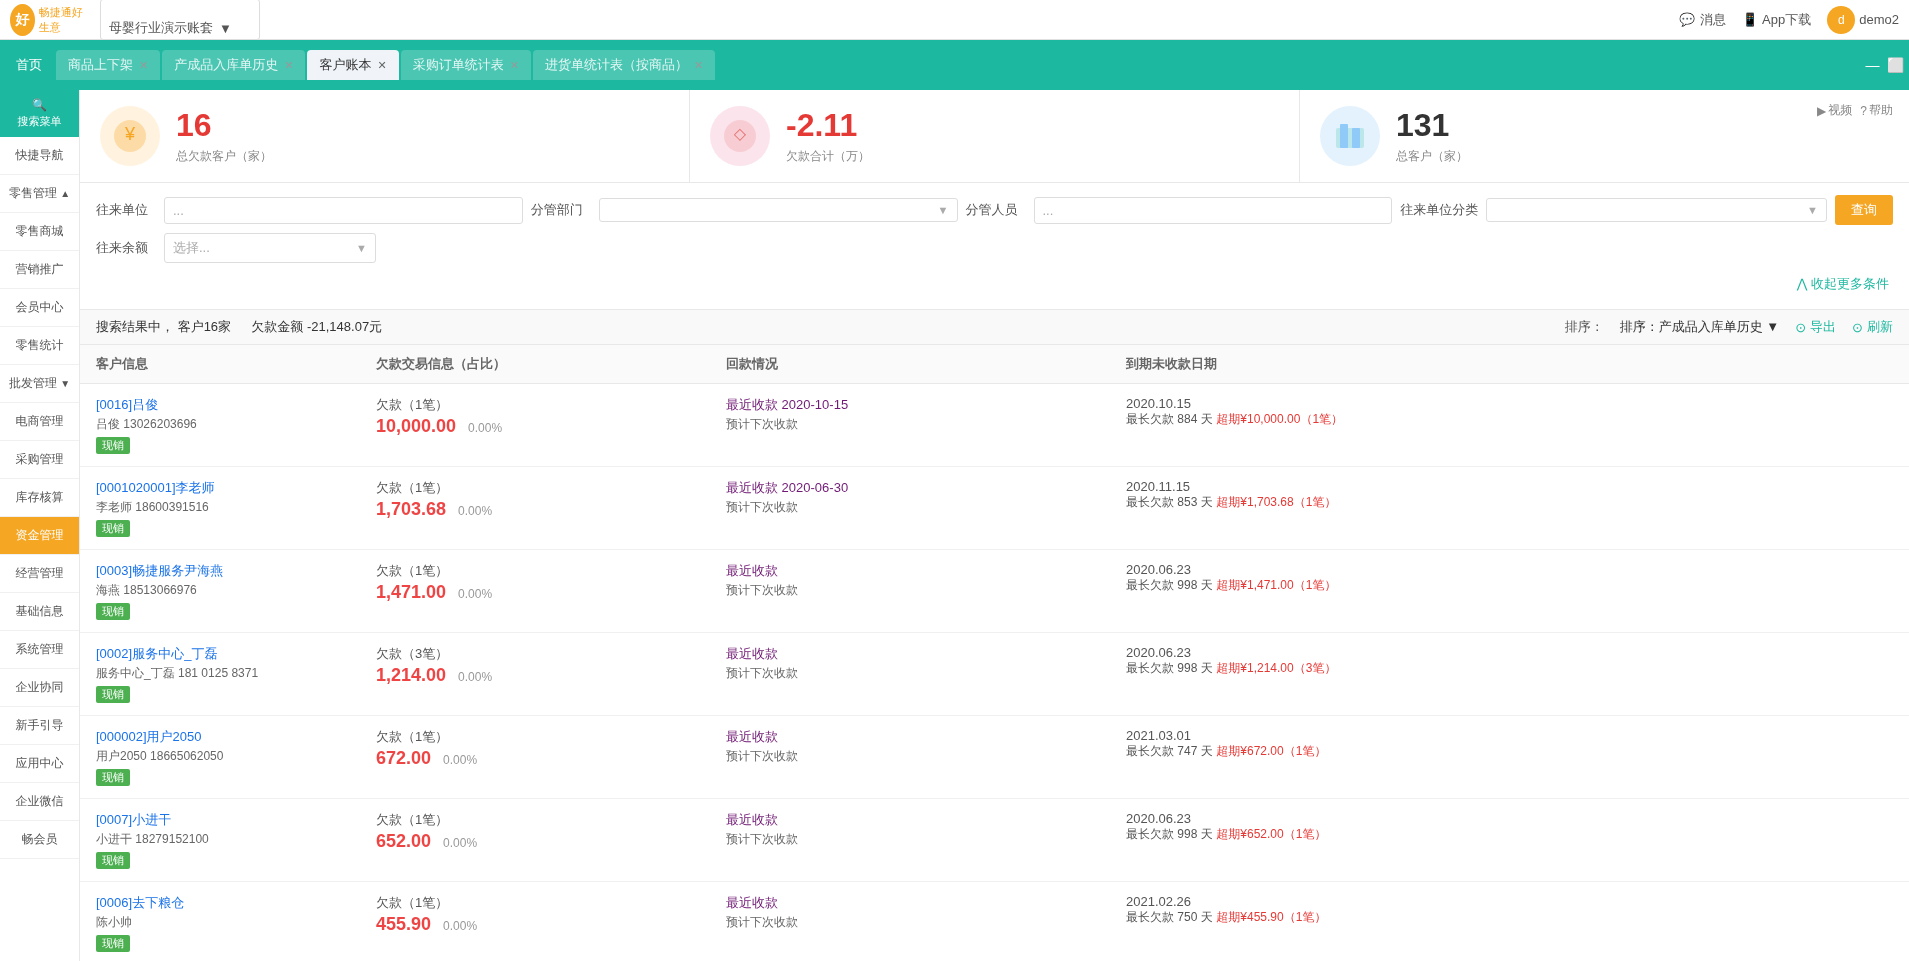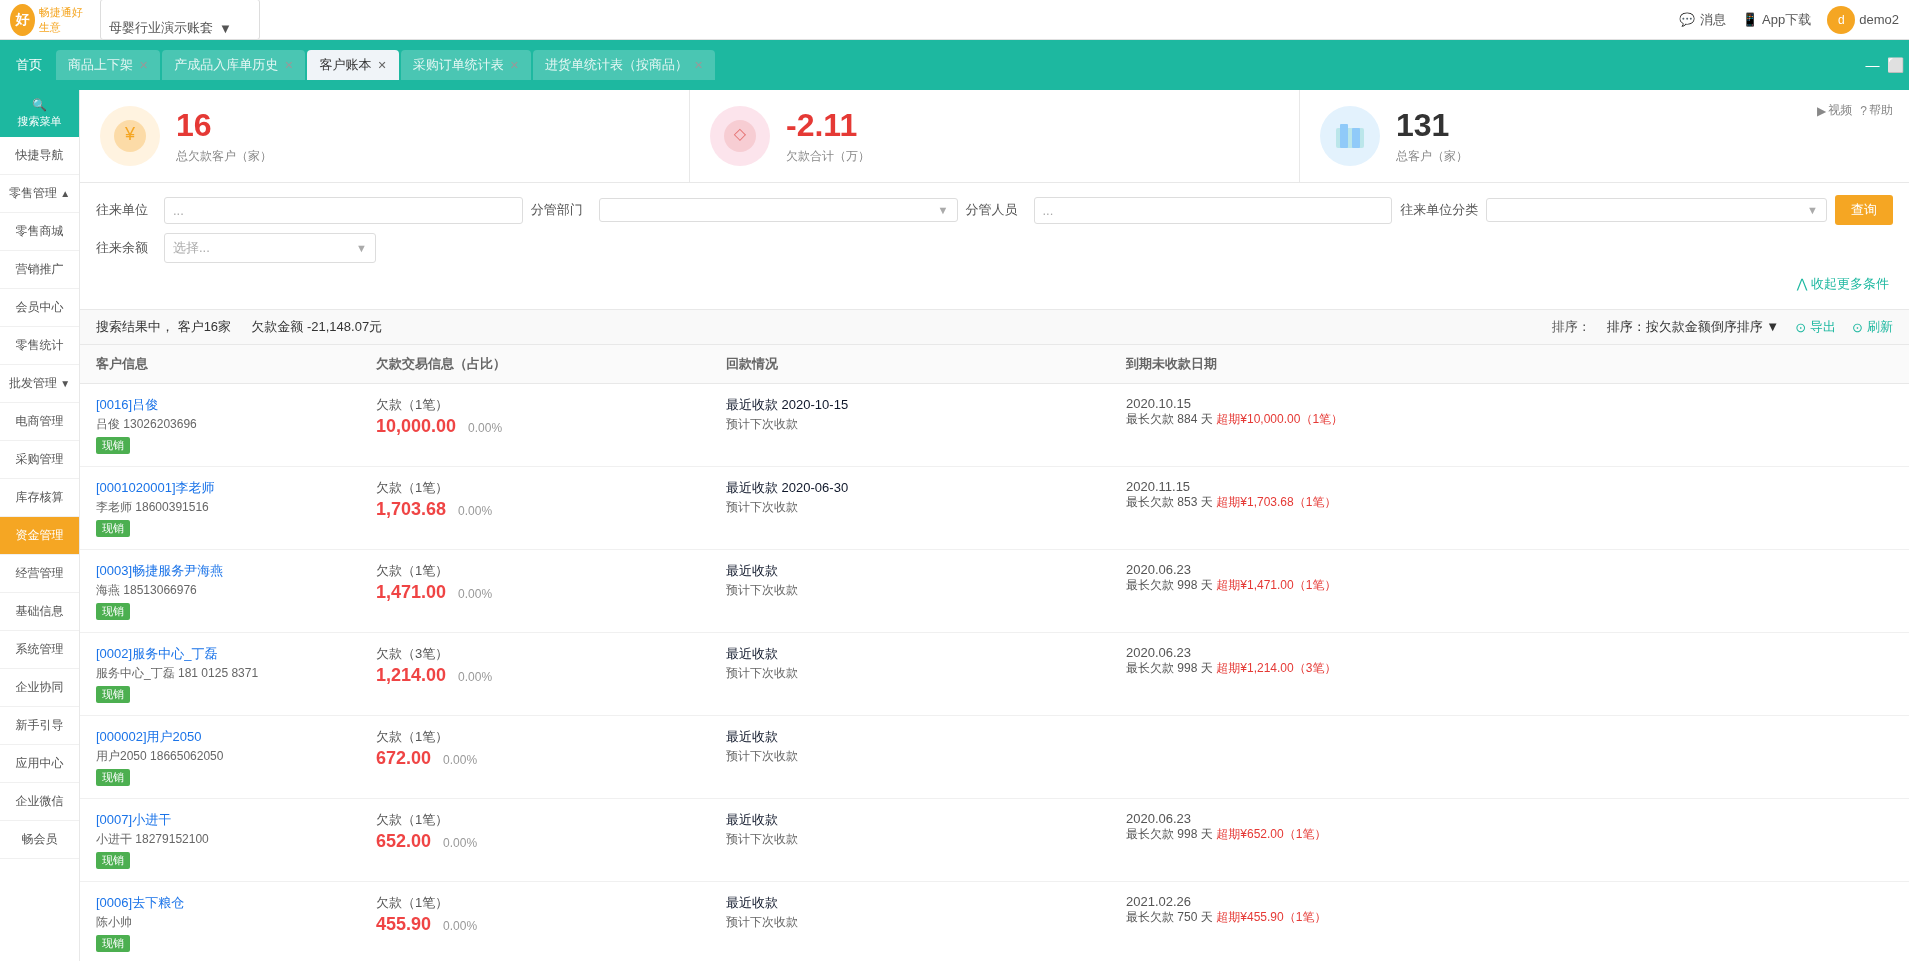--- a/index.html
+++ b/index.html
@@ -68,21 +68,21 @@
     
     .table-wrapper { background: white; flex: 1; }
     .table-header { display: grid; grid-template-columns: 280px 350px 400px 1fr; padding: 10px 16px; background: #fafafa; border-bottom: 1px solid #e8e8e8; font-size: 13px; color: #666; font-weight: bold; }
     .table-row { display: grid; grid-template-columns: 280px 350px 400px 1fr; padding: 12px 16px; border-bottom: 1px solid #f0f0f0; align-items: start; }
     .customer-name { color: #1a73e8; font-size: 13px; cursor: pointer; }
     .customer-phone { color: #666; font-size: 12px; margin-top: 2px; }
     .customer-tag { display: inline-block; background: #4caf50; color: white; font-size: 11px; padding: 1px 6px; border-radius: 2px; margin-top: 4px; }
     .debt-count { font-size: 13px; color: #555; }
     .debt-amount { color: #ef4444; font-size: 18px; font-weight: bold; margin-top: 2px; cursor: pointer; }
     .debt-percent { color: #999; font-size: 12px; margin-left: 8px; }
-    .recovery-latest { color: #0f172a; font-size: 13px; }
+    .recovery-latest { color: #701a75; font-size: 13px; }
     .recovery-next { color: #666; font-size: 12px; margin-top: 2px; }
     .due-date { font-size: 13px; color: #555; }
     .overdue-info { color: #e53935; font-size: 12px; margin-top: 2px; cursor: pointer; }
     .overdue-days { color: #555; font-size: 12px; }
 
     .query-btn { background: #f5a623; color: white; border: none; padding: 6px 16px; border-radius: 3px; cursor: pointer; font-size: 13px; }
 
     .ellipsis { color: #aaa; cursor: pointer; }
     .chevron-down { color: #aaa; font-size: 11px; }
 
@@ -317,21 +317,21 @@
       <div class="results-bar">
         <div>
           <span>搜索结果中，</span>
           <span>客户16家</span>
           <span>　</span>
           <span>欠款金额 -21,148.07元</span>
         </div>
         <div class="results-actions">
           <span>排序：</span>
           <span class="sort-select">
-            <span>排序：按欠款金额倒序排序</span>
+            <span>排序：产成品入库单历史</span>
             <span> ▼</span>
           </span>
           <div class="action-btn">
             <span>⊙</span>
             <span>导出</span>
           </div>
           <div class="action-btn">
             <span>⊙</span>
             <span>刷新</span>
           </div>
@@ -470,20 +470,27 @@
             <div class="debt-count">欠款（1笔）</div>
             <div class="debt-row-info">
               <div class="debt-amount">672.00</div>
               <span class="debt-percent">0.00%</span>
             </div>
           </div>
           <div>
             <div class="recovery-latest">最近收款</div>
             <div class="recovery-next">预计下次收款</div>
           </div>
+          <div>
+            <div class="due-date">2021.03.01</div>
+            <div>
+              <span class="overdue-days">最长欠款 747 天</span>
+              <span class="overdue-info">超期¥672.00（1笔）</span>
+            </div>
+          </div>
         </div>
 
         <div class="table-row">
           <div>
             <div class="customer-name">
               <span>[0007]</span><span>小进干</span>
             </div>
             <div class="customer-phone">小进干  18279152100</div>
             <span class="customer-tag">现销</span>
           </div>

